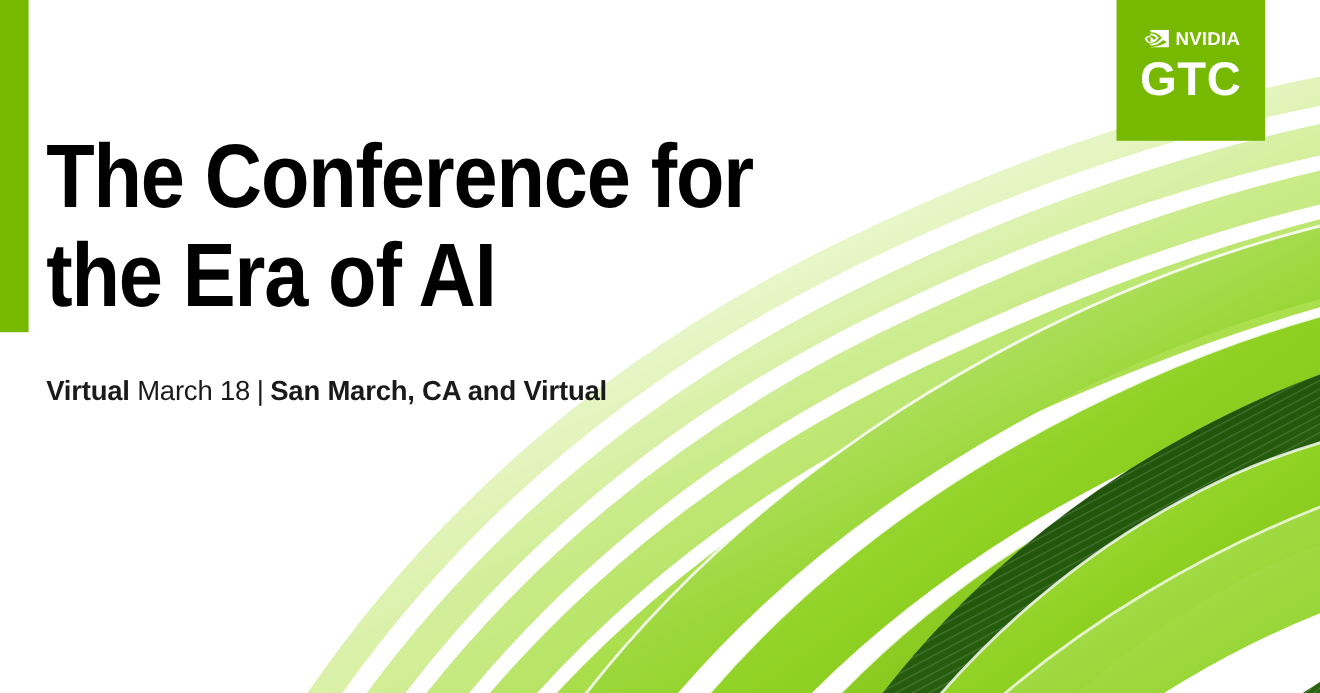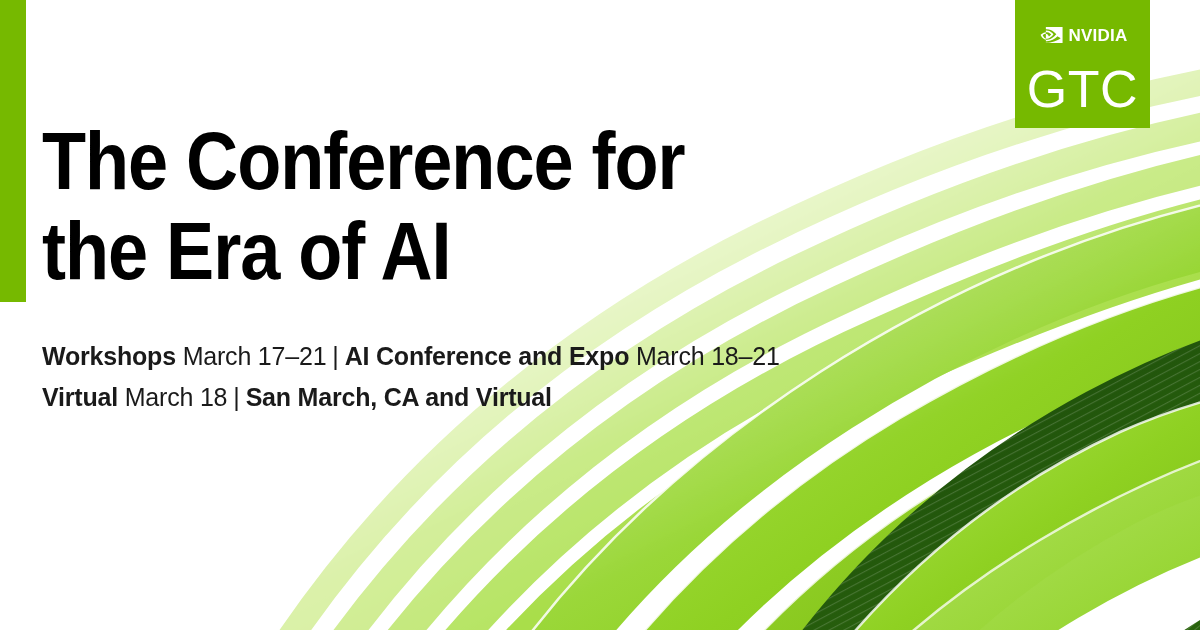--- a/index.html
+++ b/index.html
@@ -76,25 +76,25 @@
     font-size: 17px;
     font-weight: 700;
     letter-spacing: 0.2px;
     line-height: 1;
     text-transform: uppercase;
     white-space: nowrap;
   }
   #gtc-word {
     color: #ffffff;
     font-family: "Liberation Sans", sans-serif;
-    font-size: 52px;
-    font-weight: 400;
+    font-size: 43px;
+    font-weight: 700;
     line-height: 1;
     letter-spacing: 0.5px;
-    margin-top: 19px;
+    margin-top: 7px;
     white-space: nowrap;
   }
 
   
   #content {
     position: absolute;
     left: 42px;
     top: 116px;
     z-index: 5;
     width: 900px;
@@ -327,23 +327,20 @@
 
   <div id="content">
 
     <h1 id="headline">
       <span class="hl-line">The Conference for</span>
       <span class="hl-line">the Era of AI</span>
     </h1>
 
     <div id="details">
 
-      <div class="detail-line">
-        <span class="b">Workshops</span><span> </span><span>March 17–21</span><span class="sep">|</span><span class="b">AI Conference and Expo</span><span> </span><span>March 18–21</span>
-      </div>
 
       <div class="detail-line">
         <span class="b">Virtual</span><span> </span><span>March 18</span><span class="sep">|</span><span class="b">San March, CA and Virtual</span>
       </div>
 
     </div>
   </div>
 
 </div>
 

